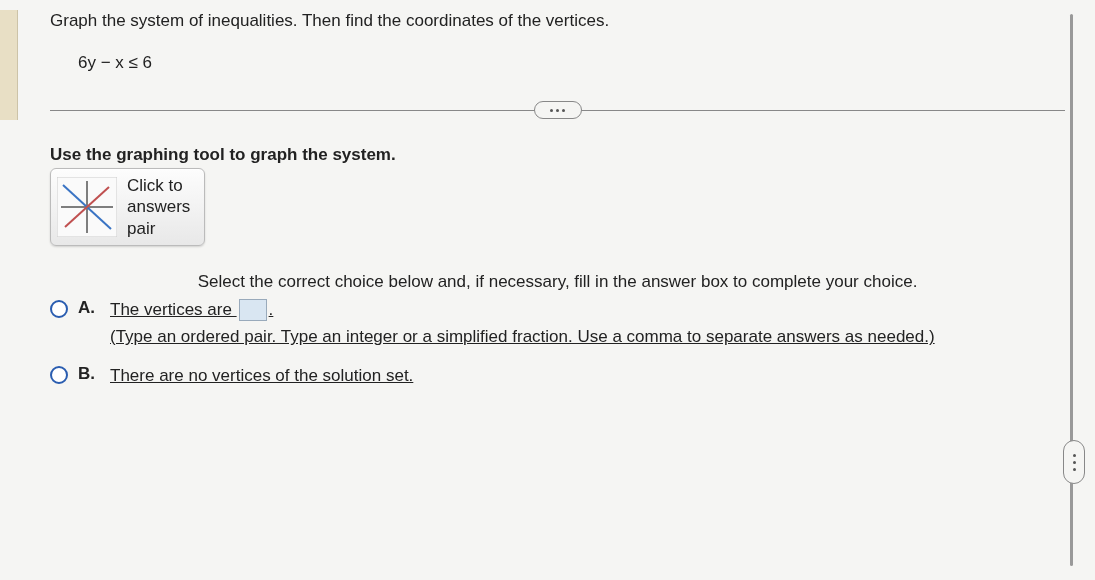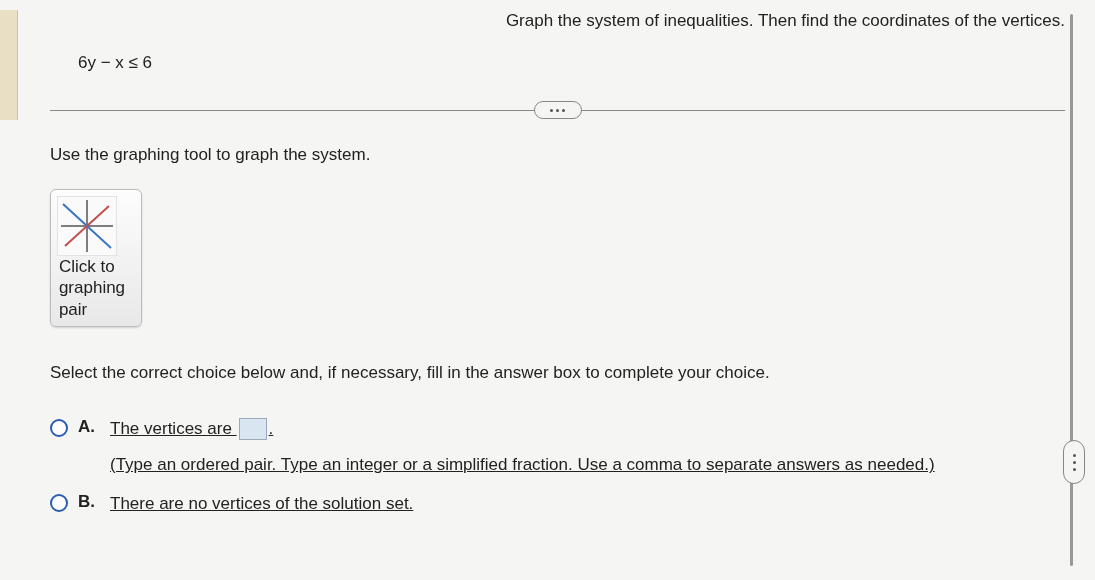--- a/index.html
+++ b/index.html
@@ -7,21 +7,21 @@
       font-family: Arial, Helvetica, sans-serif;
       font-size: 17px;
       color: #222;
       background: #f5f5f3;
       width: 1095px;
       height: 580px;
       position: relative;
       padding: 8px 30px 8px 50px;
     }
     .question-area { line-height: 1.5; }
-    .prompt { margin-bottom: 3px; text-align: right; }
+    .prompt { margin-bottom: 3px; }
     .ineq { padding-left: 28px; margin-top: 16px; }
     .divider-wrap {
       position: relative;
       margin: 26px 0 26px 0;
       height: 18px;
     }
     .divider-line {
       border: none;
       border-top: 1px solid #888;
       position: absolute;
@@ -42,40 +42,39 @@
       align-items: center;
       justify-content: center;
       gap: 3px;
       cursor: pointer;
     }
     .ellipsis-pill span {
       width: 3px; height: 3px;
       background: #555;
       border-radius: 50%;
     }
-    .instruction { margin-bottom: 24px; }
+    .instruction { margin-bottom: 3px; font-weight: bold; }
     .graph-btn {
       display: inline-flex;
       align-items: center;
       border: 1px solid #bbb;
       border-radius: 6px;
       background: linear-gradient(#fdfdfd, #e8e8e8);
       padding: 6px 14px 6px 6px;
       box-shadow: 0 1px 2px rgba(0,0,0,0.15), inset 0 1px 0 #fff;
       cursor: pointer;
-      margin-bottom: 36px;
-      flex-direction: column;
+      margin-bottom: 26px;
     }
     .graph-icon {
       width: 60px; height: 60px;
       margin-right: 10px;
       flex-shrink: 0;
     }
     .graph-btn-text { line-height: 1.25; font-size: 17px; }
-    .select-instruction { margin-bottom: 34px; }
+    .select-instruction { margin-bottom: 6px; text-align: center; }
     .choice {
       display: flex;
       align-items: flex-start;
       gap: 10px;
       margin-bottom: 14px;
     }
     .radio {
       width: 18px; height: 18px;
       border: 2px solid #2a5db0;
       border-radius: 50%;
@@ -87,21 +86,21 @@
     .choice-label { font-weight: bold; width: 22px; flex-shrink: 0; }
     .choice-body { flex: 1; line-height: 1.45; text-decoration: underline; }
     .answer-box {
       display: inline-block;
       width: 28px; height: 22px;
       background: #d9e6f2;
       border: 1px solid #9ab;
       vertical-align: middle;
       margin: 0 2px;
     }
-    .hint { margin-top: 12px; }
+    .hint { margin-top: 3px; }
     .side-scroll {
       position: absolute;
       right: 22px;
       top: 14px;
       bottom: 14px;
       width: 3px;
       background: #999;
       border-radius: 2px;
     }
     .side-pill {
@@ -160,21 +159,21 @@
 <div class="graph-btn">
   <svg class="graph-icon" viewBox="0 0 60 60">
     <rect x="0" y="0" width="60" height="60" fill="#fafafa" stroke="#ccc"></rect>
     <line x1="30" y1="4" x2="30" y2="56" stroke="#555" stroke-width="1.5"></line>
     <line x1="4" y1="30" x2="56" y2="30" stroke="#555" stroke-width="1.5"></line>
     <line x1="6" y1="8" x2="54" y2="52" stroke="#3a74c4" stroke-width="2"></line>
     <line x1="8" y1="50" x2="52" y2="10" stroke="#c05050" stroke-width="2"></line>
   </svg>
   <div class="graph-btn-text">
     <div>Click to</div>
-    <div>graphing</div>
+    <div>answers</div>
     <div>pair</div>
   </div>
 </div>
 
 <div class="select-instruction">Select the correct choice below and, if necessary, fill in the answer box to complete your choice.</div>
 
 <div class="choice">
   <div class="radio"></div>
   <div class="choice-label">A.</div>
   <div class="choice-body">

